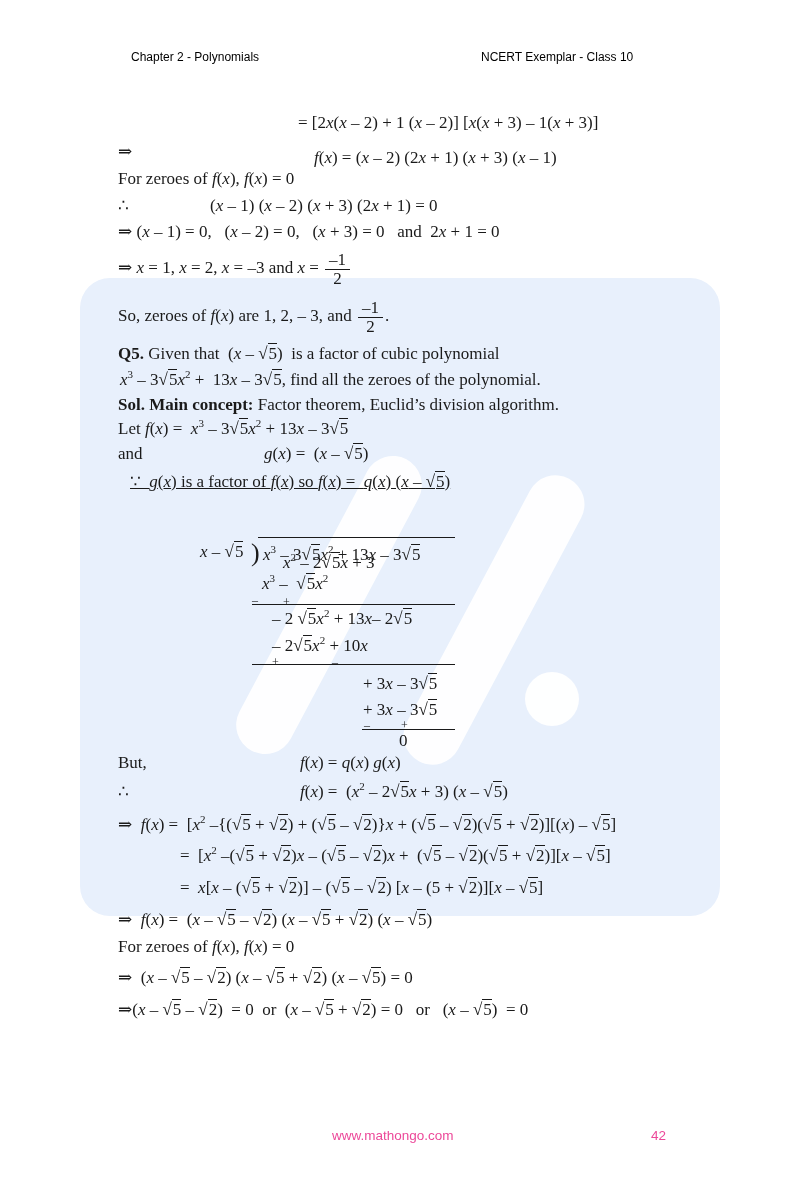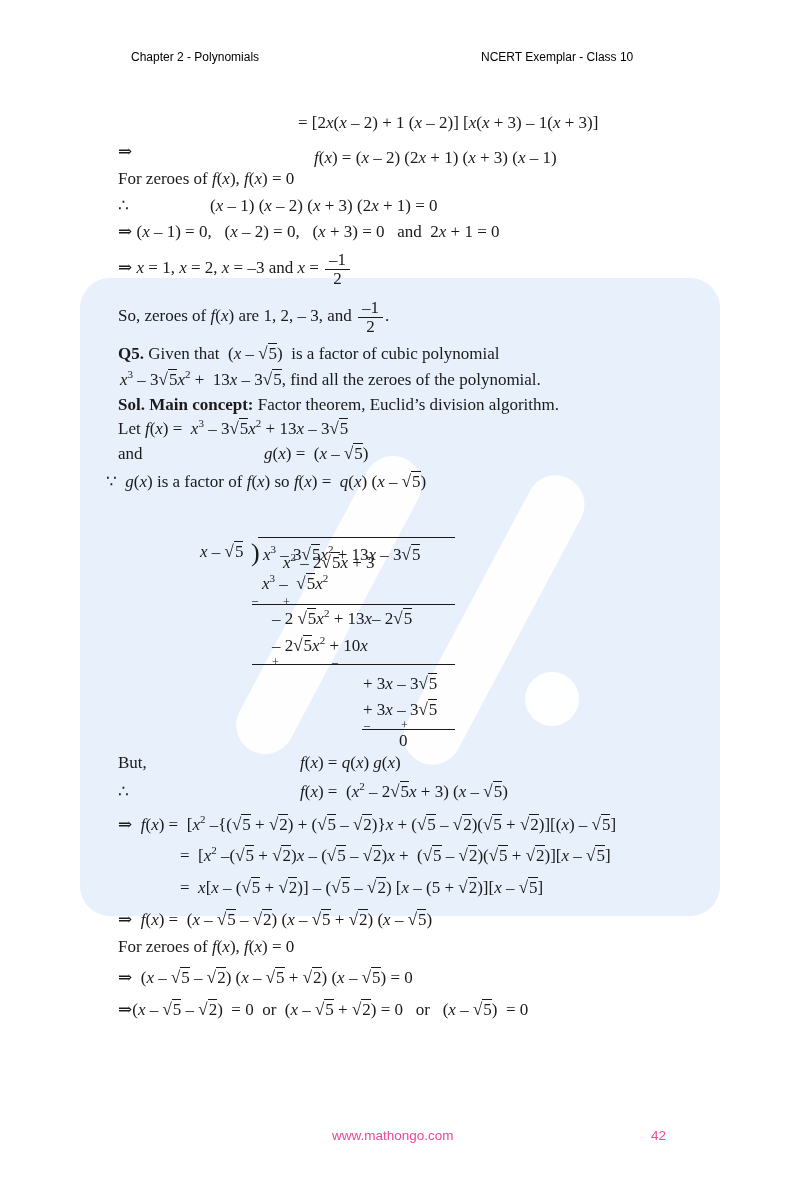--- a/index.html
+++ b/index.html
@@ -83,21 +83,21 @@
   <b>Sol. Main concept:</b>
   <span>Factor theorem, Euclid’s division algorithm.</span>
 </div>
 <div class="line" style="left:118px; top:419px;">
   Let <i>f</i>(<i>x</i>) = &nbsp;<i>x</i><sup>3</sup> – 3√<span class="sq">5</span><i>x</i><sup>2</sup> + 13<i>x</i> – 3√<span class="sq">5</span>
 </div>
 <div class="line" style="left:118px; top:444px;">and</div>
 <div class="line" style="left:264px; top:444px;">
   <i>g</i>(<i>x</i>) = &nbsp;(<i>x</i> – √<span class="sq">5</span>)
 </div>
-<div class="line" style="left:106px; top:472px;">
+<div class="line" style="left:130px; top:472px;text-decoration:underline;">
   ∵ &nbsp;<i>g</i>(<i>x</i>) is a factor of <i>f</i>(<i>x</i>) so <i>f</i>(<i>x</i>) = &nbsp;<i>q</i>(<i>x</i>) (<i>x</i> – √<span class="sq">5</span>)
 </div>
 
 <div class="line" style="left:283px; top:513px;margin-top:40px;">
   <i>x</i><sup>2</sup> – 2√<span class="sq">5</span><i>x</i> + 3
 </div>
 <div class="rule" style="left:258px; top:537px; width:197px;"></div>
 <div class="line" style="left:200px; top:542px;">
   <i>x</i> – √<span class="sq">5</span>
 </div>

